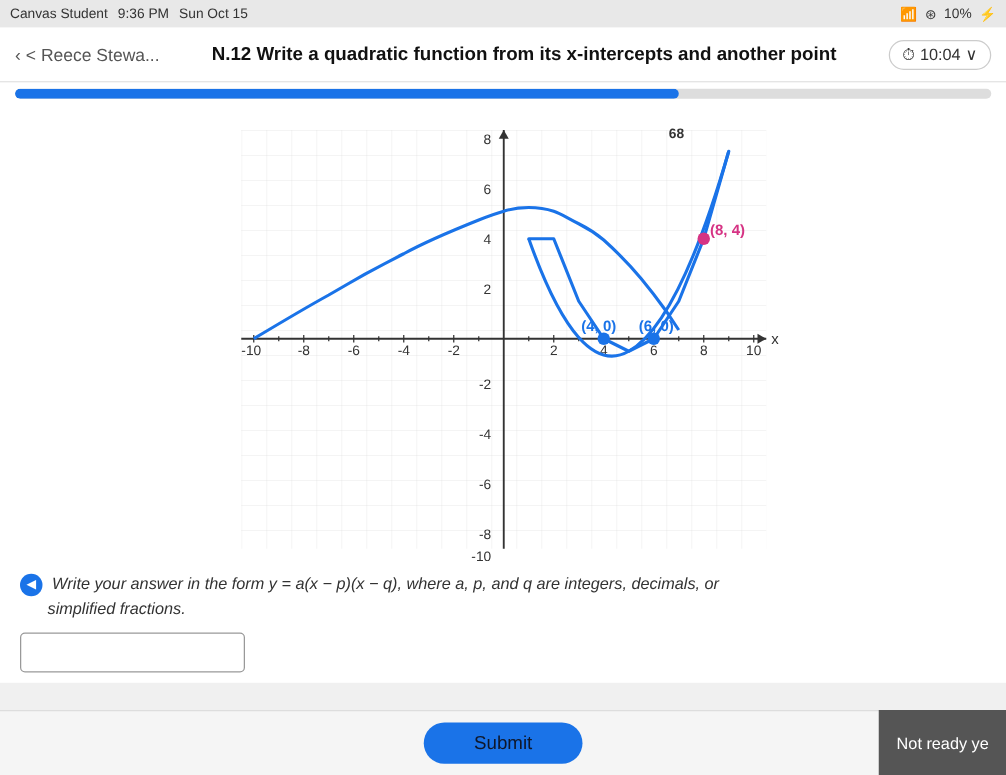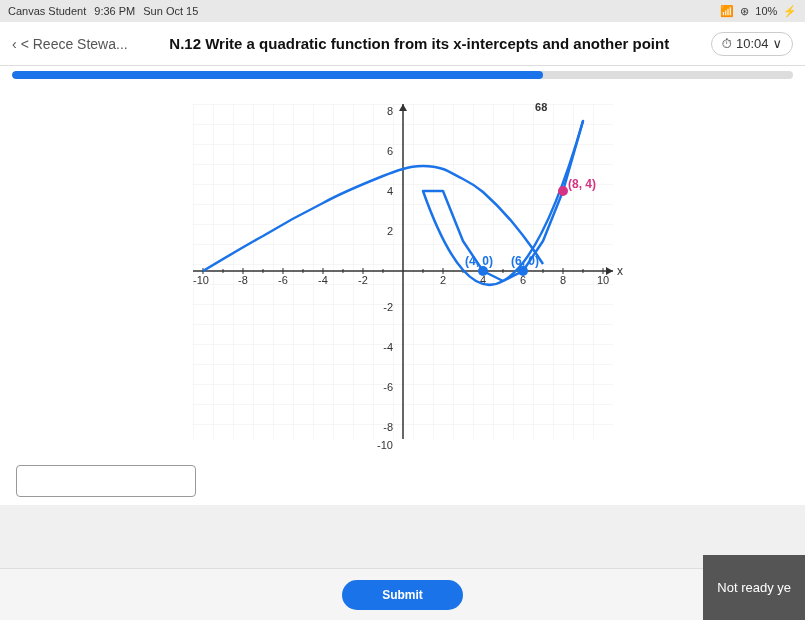--- a/index.html
+++ b/index.html
@@ -148,37 +148,37 @@
       right: 0;
       height: 52px;
       background: #f5f5f5;
       border-top: 1px solid #ddd;
       display: flex;
       align-items: center;
       justify-content: center;
     }
     .submit-btn {
       background: #1a73e8;
-      color: #ffffff;
+      color: #0f172a;
       border: none;
       border-radius: 20px;
       padding: 8px 40px;
-      font-size: 12px;
-      font-weight: 700;
+      font-size: 15px;
+      font-weight: 400;
       cursor: pointer;
     }
     .not-ready-badge {
       position: absolute;
       right: 0;
       bottom: 0;
       background: #555;
       color: white;
       padding: 16px 14px;
       font-size: 13px;
-      height: 65px;
+      height: 52px;
       display: flex;
       align-items: center;
       justify-content: center;
       min-width: 100px;
     }
 
     
     .graph-svg {
       border: none;
     }
@@ -325,20 +325,28 @@
 
       <circle cx="370" cy="87" r="5" fill="#d63384"></circle>
 
       <text x="272" y="161" font-size="12" fill="#1a73e8" font-weight="600">(4, 0)</text>
       <text x="318" y="161" font-size="12" fill="#1a73e8" font-weight="600">(6, 0)</text>
       <text x="375" y="84" font-size="12" fill="#d63384" font-weight="600">(8, 4)</text>
 
     </svg>
   </div>
 
+  <div class="instructions" style="margin-top: -10px;">
+    <span class="speaker-icon">◀</span>
+    <span>
+      <em>Write your answer in the form y = a(x − p)(x − q), where a, p, and q are integers, decimals, or</em>
+    </span>
+    <br>
+    <span style="font-style:italic; padding-left: 22px; display:inline-block;">simplified fractions.</span>
+  </div>
 
   <div class="answer-area">
     <input class="answer-input" type="text" value="" style="">
   </div>
 </div>
 
 <div class="bottom-bar">
   <button class="submit-btn">Submit</button>
   <div class="not-ready-badge">
     <span>Not ready ye</span>

